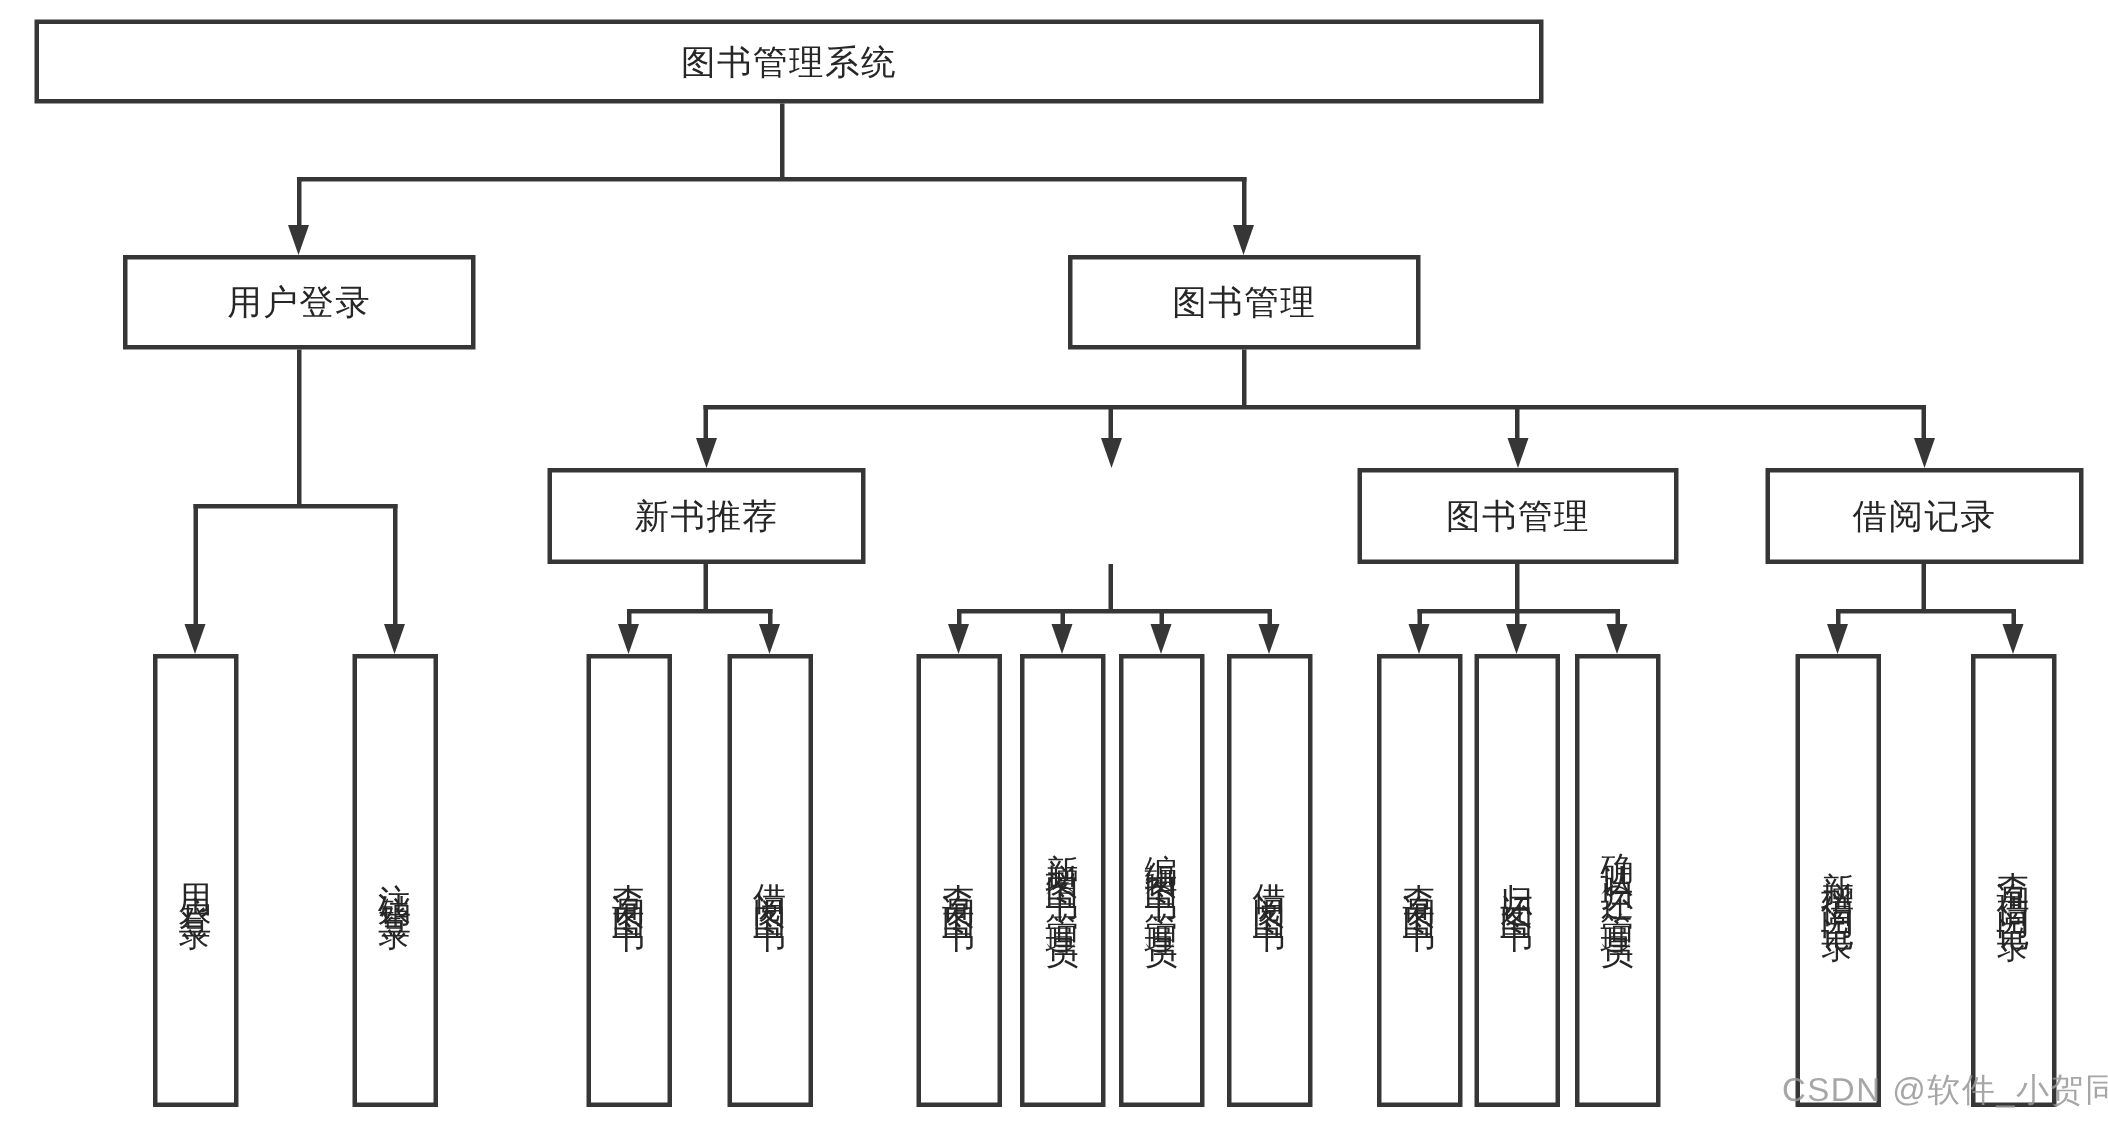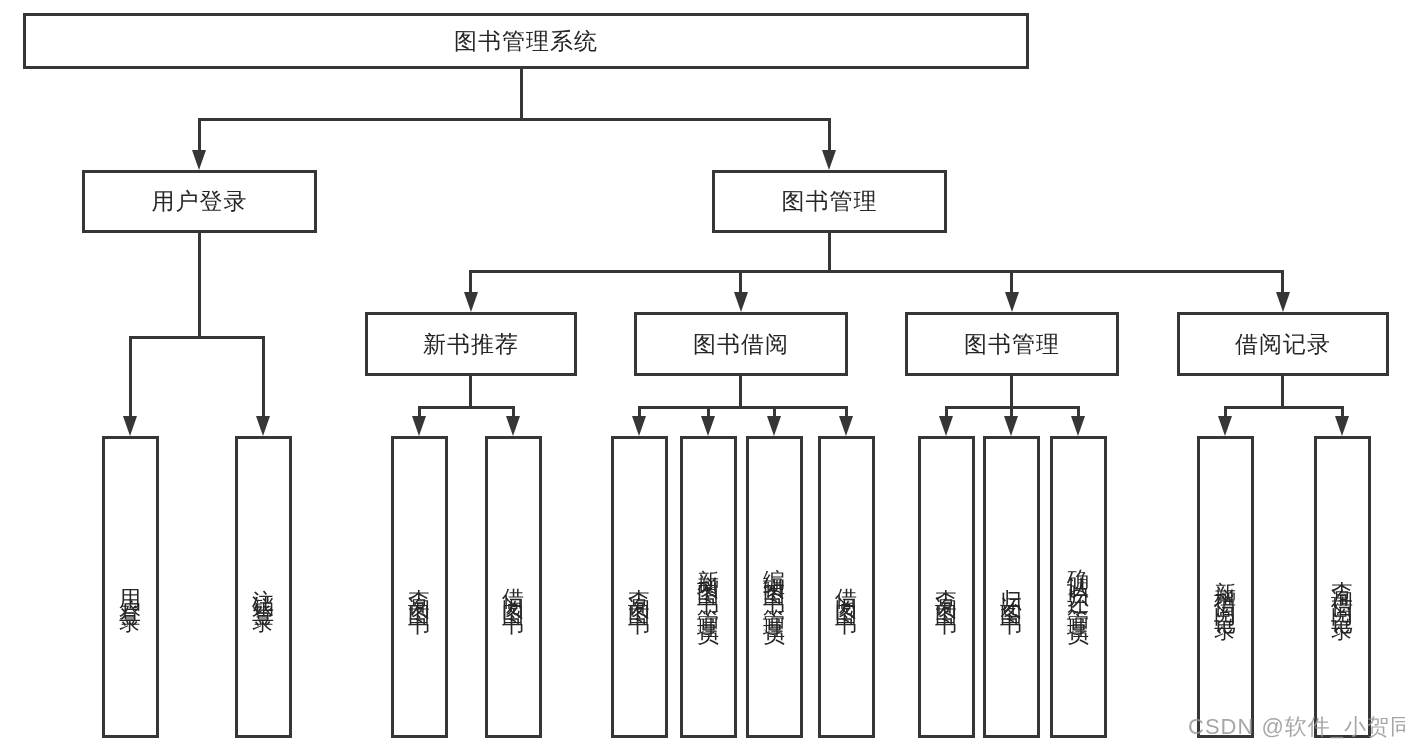--- a/index.html
+++ b/index.html
@@ -102,23 +102,20 @@
   <div class="vline" style="left:1010px; top:270px; height:24px;"></div>
   <div class="vline" style="left:1281px; top:270px; height:24px;"></div>
   <div class="arrow" style="left:464px; top:292px;"></div>
   <div class="arrow" style="left:734px; top:292px;"></div>
   <div class="arrow" style="left:1005px; top:292px;"></div>
   <div class="arrow" style="left:1276px; top:292px;"></div>
 
   <div class="box hbox" style="left:365px; top:312px; width:212px; height:64px;font-family:Liberation Serif, serif;">
     <span>新书推荐</span>
   </div>
-  <div class="box hbox" style="left:634px; top:312px; width:214px; height:64px;">
-    <span>图书借阅</span>
-  </div>
   <div class="box hbox" style="left:905px; top:312px; width:214px; height:64px;">
     <span>图书管理</span>
   </div>
   <div class="box hbox" style="left:1177px; top:312px; width:212px; height:64px;">
     <span>借阅记录</span>
   </div>
 
   <div class="vline" style="left:469px; top:376px; height:30px;"></div>
   <div class="hline" style="left:418px; top:406px; width:97px;"></div>
   <div class="vline" style="left:418px; top:406px; height:12px;"></div>

